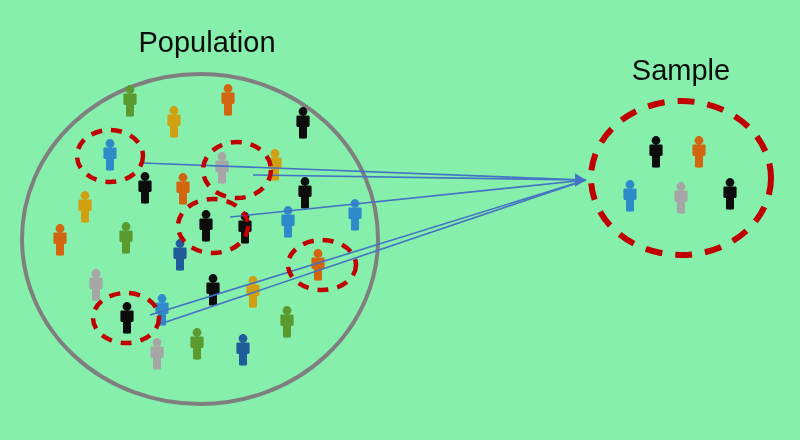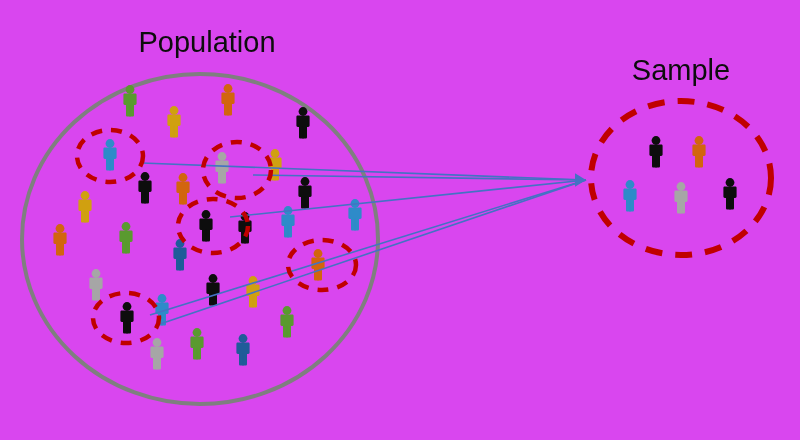--- a/index.html
+++ b/index.html
@@ -8,21 +8,21 @@
     padding: 0;
     background: #ffffff;
   }
   body {
     font-family: "Liberation Sans", sans-serif;
   }
   #stage {
     position: relative;
     width: 800px;
     height: 440px;
-    background: #d946ef;
+    background: #86efac;
     overflow: hidden;
   }
   #stage svg {
     position: absolute;
     left: 0;
     top: 0;
     width: 800px;
     height: 440px;
   }
   .diagram-label {

